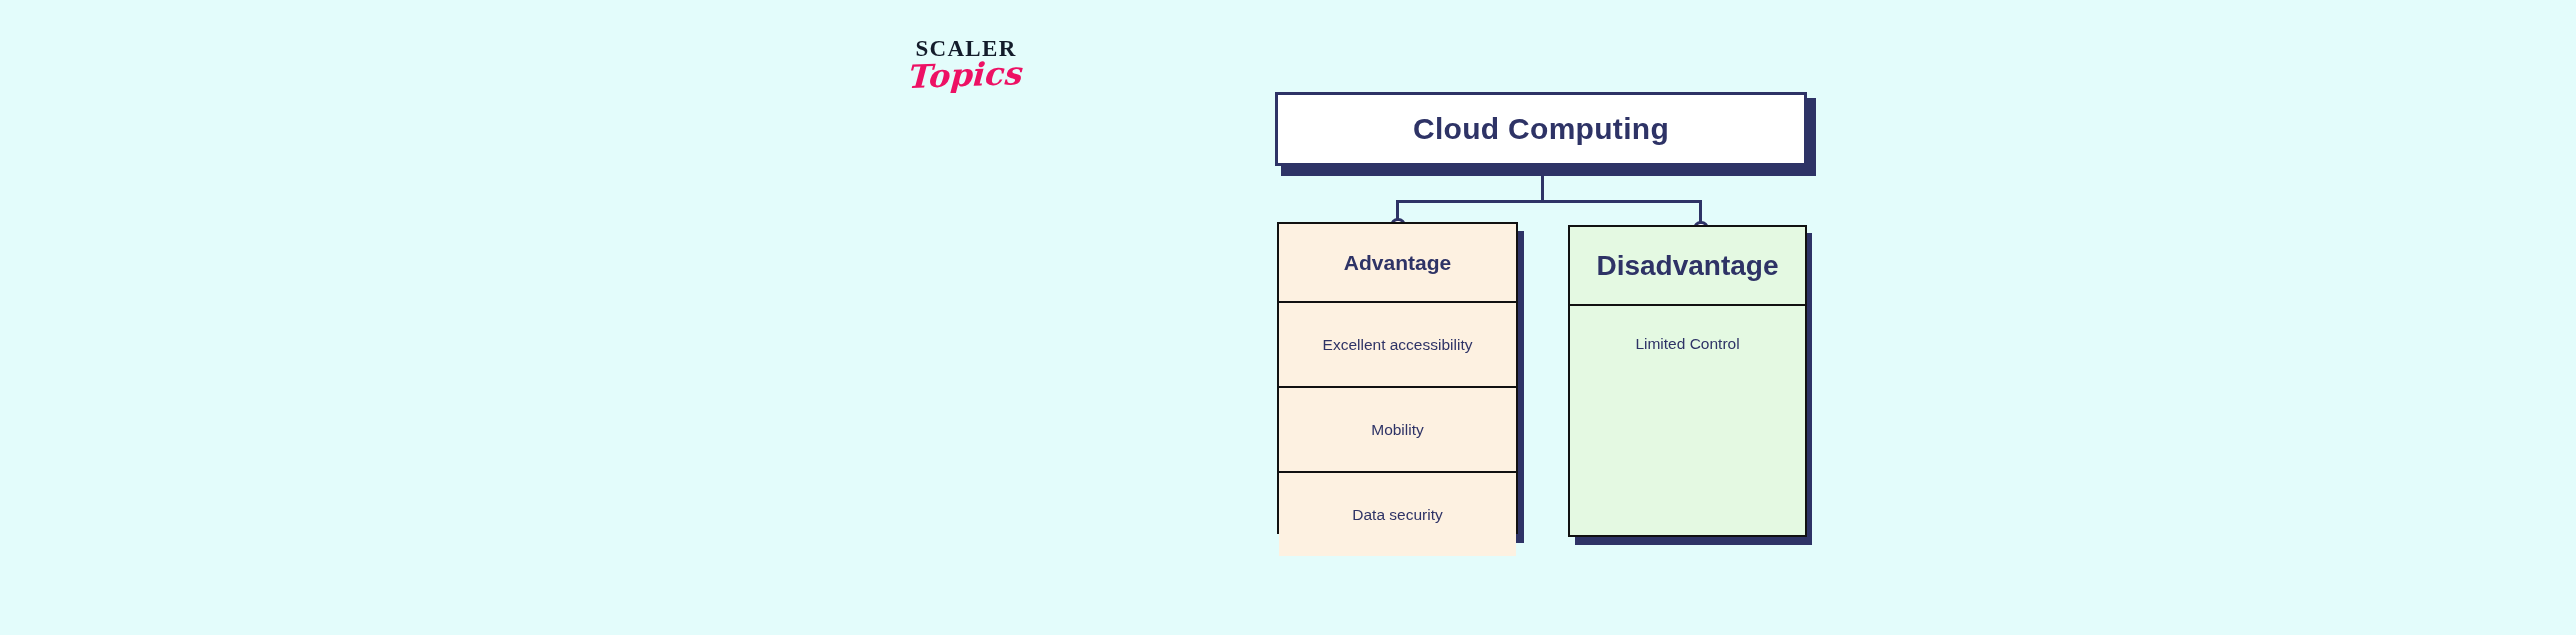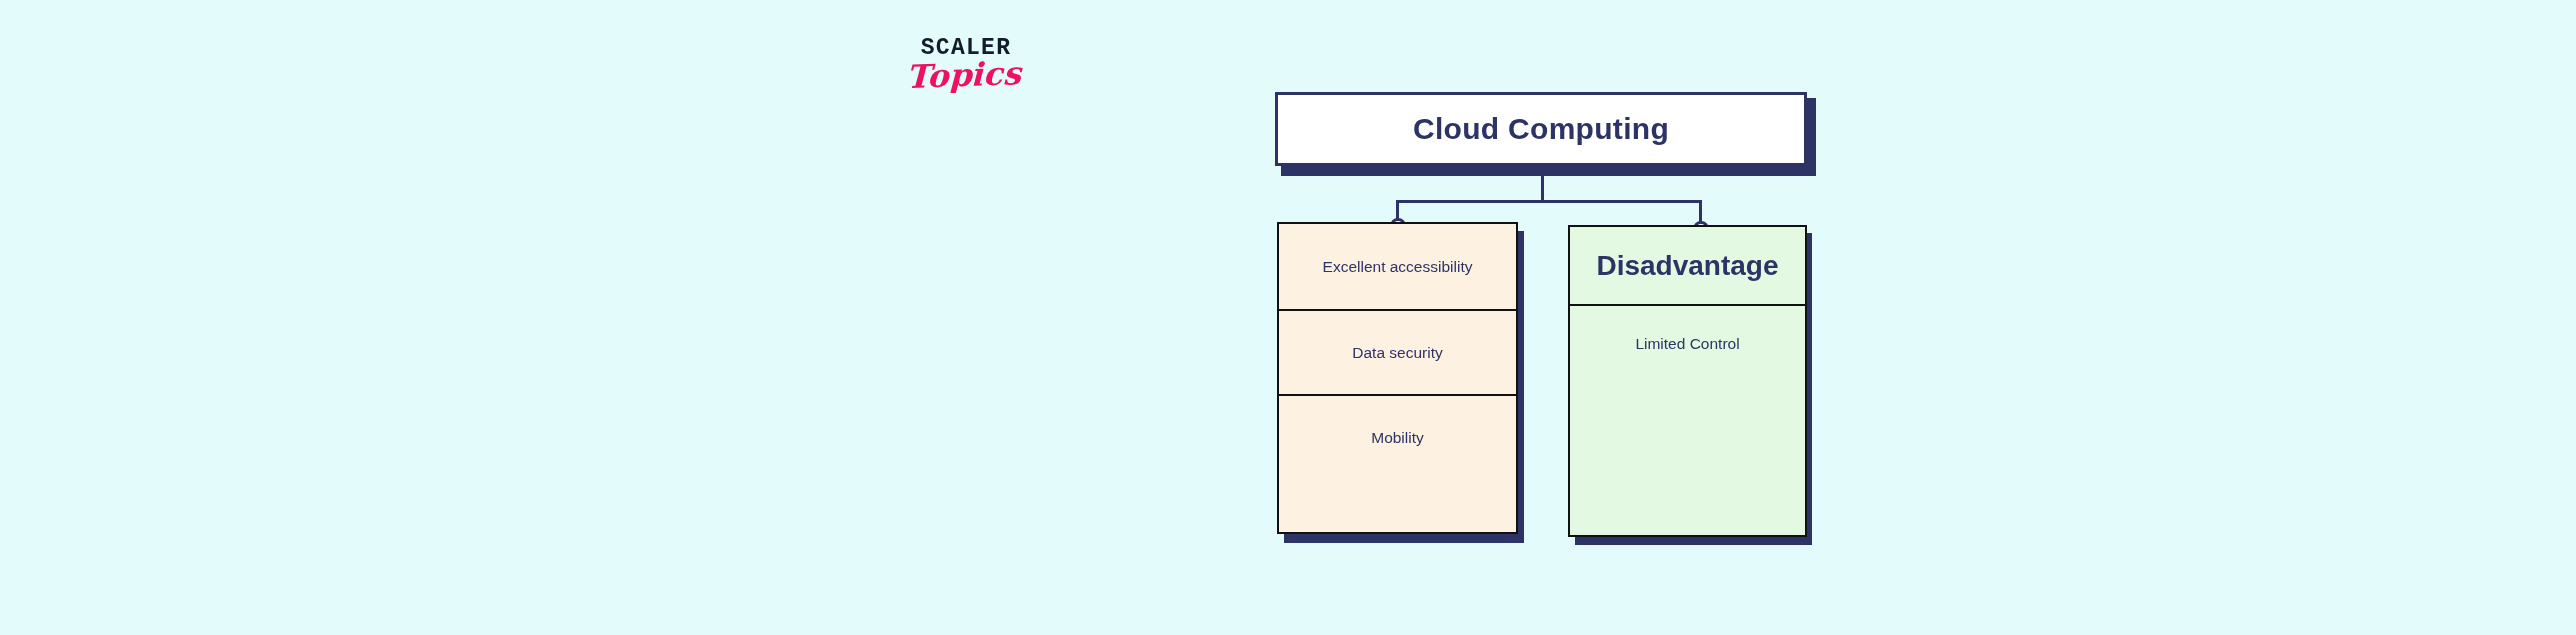--- a/index.html
+++ b/index.html
@@ -27,21 +27,21 @@
   .logo {
     position: absolute;
     left: 899px;
     top: 37px;
     width: 134px;
     height: 82px;
     text-align: center;
     user-select: none;
   }
   .logo-scaler {
-    font-family: Liberation Mono, monospace;
+    font-family: Liberation Serif, serif;
     font-weight: bold;
     font-size: 23px;
     letter-spacing: 1.3px;
     color: #141c2b;
     line-height: 1;
     display: block;
   }
   .logo-topics {
     display: block;
     margin-top: -1px;
@@ -204,23 +204,24 @@
 
   <div class="conn conn-stem"></div>
   <div class="conn conn-bar"></div>
   <div class="conn conn-drop-left"></div>
   <div class="conn conn-drop-right"></div>
   <div class="conn-dot conn-dot-left"></div>
   <div class="conn-dot conn-dot-right"></div>
 
   <div class="col-shadow" id="advantage-shadow"></div>
   <div class="col" id="advantage-col">
+    <div class="col-row col-head">Advantage</div>
     <div class="col-row col-item">Excellent accessibility</div>
+    <div class="col-row col-item">Mobility</div>
     <div class="col-row col-item">Data security</div>
-    <div class="col-row col-item">Mobility</div>
   </div>
 
   <div class="col-shadow" id="disadvantage-shadow"></div>
   <div class="col" id="disadvantage-col">
     <div class="col-row col-head">Disadvantage</div>
     <div class="col-row col-item">Limited Control</div>
   </div>
 
 </div>
 

